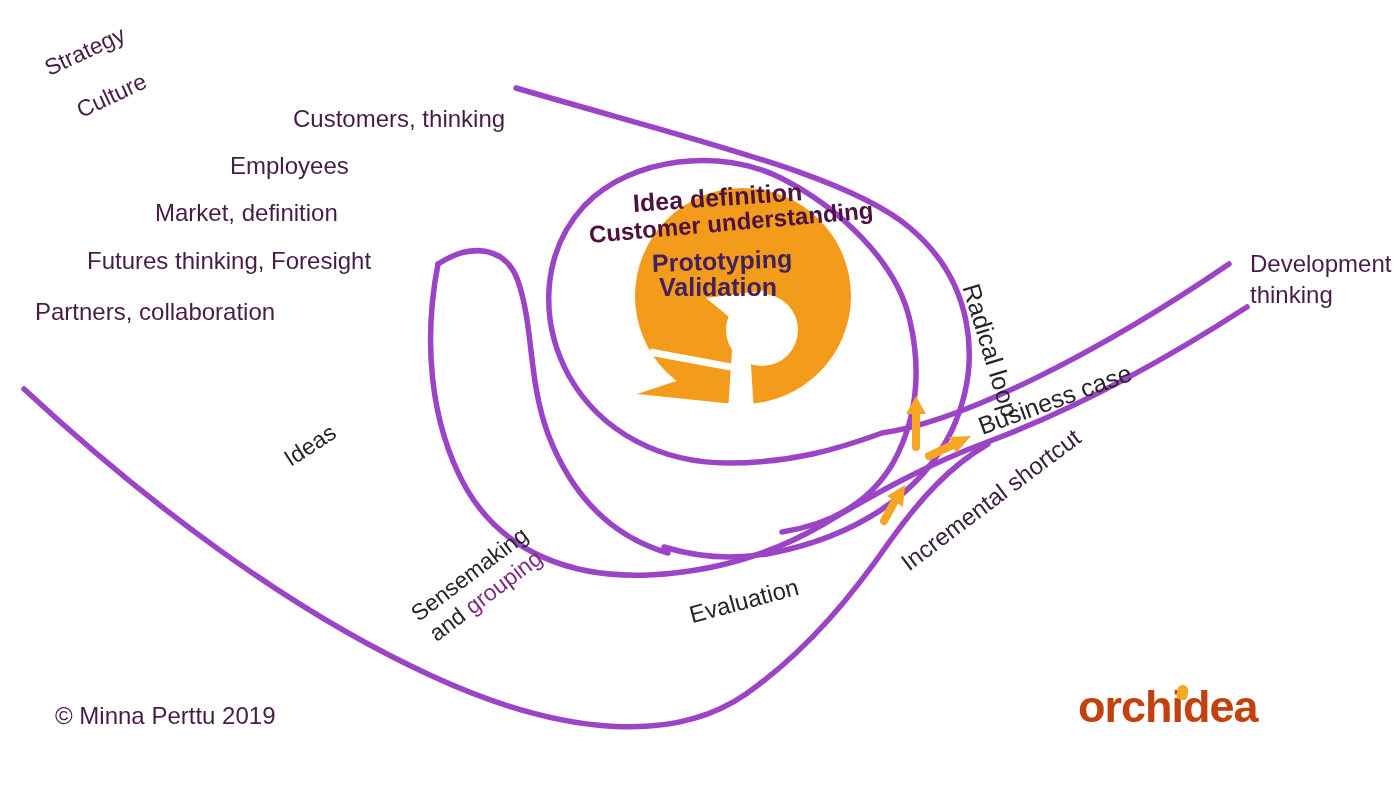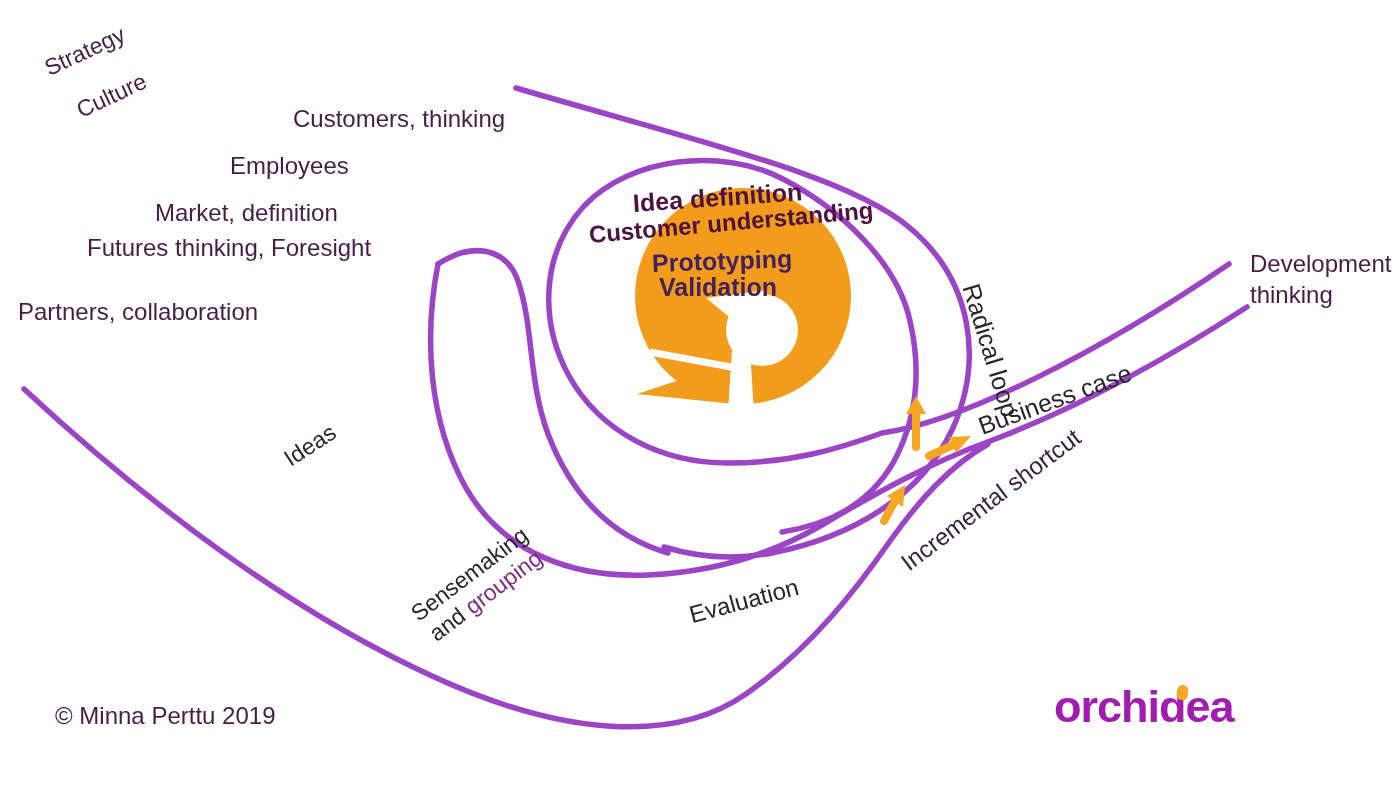--- a/index.html
+++ b/index.html
@@ -13,38 +13,38 @@
   .core{color:#4E1240;font-weight:bold;}
   .core2{color:#43215C;font-weight:bold;}
   .flow-dark{color:#2B242D;}
   .grouping{color:#7D2C82;}
   
   .lbl-strategy{left:46px;top:56px;font-size:23px;transform:rotate(-25deg);transform-origin:left center;}
   .lbl-culture{left:78px;top:98px;font-size:23px;transform:rotate(-25deg);transform-origin:left center;}
   .lbl-customers{left:293px;top:105px;font-size:24px;}
   .lbl-employees{left:222px;top:152px;font-size:24px;margin-left:8px;}
   .lbl-market{left:155px;top:199px;font-size:24px;}
-  .lbl-futures{left:87px;top:234px;font-size:24px;text-align:center;}
-  .lbl-partners{left:18px;top:298px;font-size:24px;text-align:right;}
+  .lbl-futures{left:87px;top:247px;font-size:24px;text-align:center;}
+  .lbl-partners{left:35px;top:298px;font-size:24px;text-align:right;}
   
   .lbl-core1{left:633px;top:189px;font-size:25px;transform:rotate(-4deg);transform-origin:left center;}
   .lbl-core2{left:589px;top:221px;font-size:24px;transform:rotate(-5deg);transform-origin:left center;}
   .lbl-core3{left:652px;top:249px;font-size:25px;transform:rotate(-2deg);transform-origin:left center;}
   .lbl-core4{left:659px;top:273px;font-size:25px;}
   
   .lbl-ideas{left:282px;top:432px;font-size:23px;transform:rotate(-33deg);}
   .lbl-sensemaking{left:408px;top:558px;font-size:23px;transform:rotate(-37deg);text-align:center;line-height:27px;}
   .lbl-evaluation{left:688px;top:587px;font-size:24px;transform:rotate(-15deg);}
   .lbl-radical{left:923px;top:334px;width:134px;font-size:25px;text-align:center;transform:rotate(73deg);}
   .lbl-bcase{left:973px;top:385px;width:164px;font-size:25px;text-align:center;transform:rotate(-20deg);}
   .lbl-incremental{left:872px;top:486px;width:238px;font-size:24px;text-align:center;transform:rotate(-37deg);color:#3A2140;}
   .lbl-devproject{left:1250px;top:248px;font-size:24px;line-height:31px;white-space:normal;width:160px;}
   
   .lbl-copyright{left:55px;top:702px;font-size:24px;text-align:center;}
-  .logo{left:1054px;top:681px;font-size:45px;font-weight:bold;color:#a21caf;letter-spacing:-1px;}
+  .logo{left:1078px;top:681px;font-size:45px;font-weight:bold;color:#c2410c;letter-spacing:-1px;}
   .logo-flame{position:absolute;left:1177px;top:685px;width:11px;height:15px;background:#F5A623;border-radius:6px 6px 5px 5px;transform:rotate(9deg);}
 </style>
 </head>
 <body>
 
 <div class="stage">
 
   <svg class="curves" width="1400" height="804" viewBox="0 0 1400 804">
 
     <path d="M 516,88 C 700,142 850,176 910,228 C 972,280 984,360 952,430 C 920,497 852,537 772,553 C 734,560 700,558 664,547" fill="none" stroke="#9B45C6" stroke-width="5.5" stroke-linecap="round"></path>

